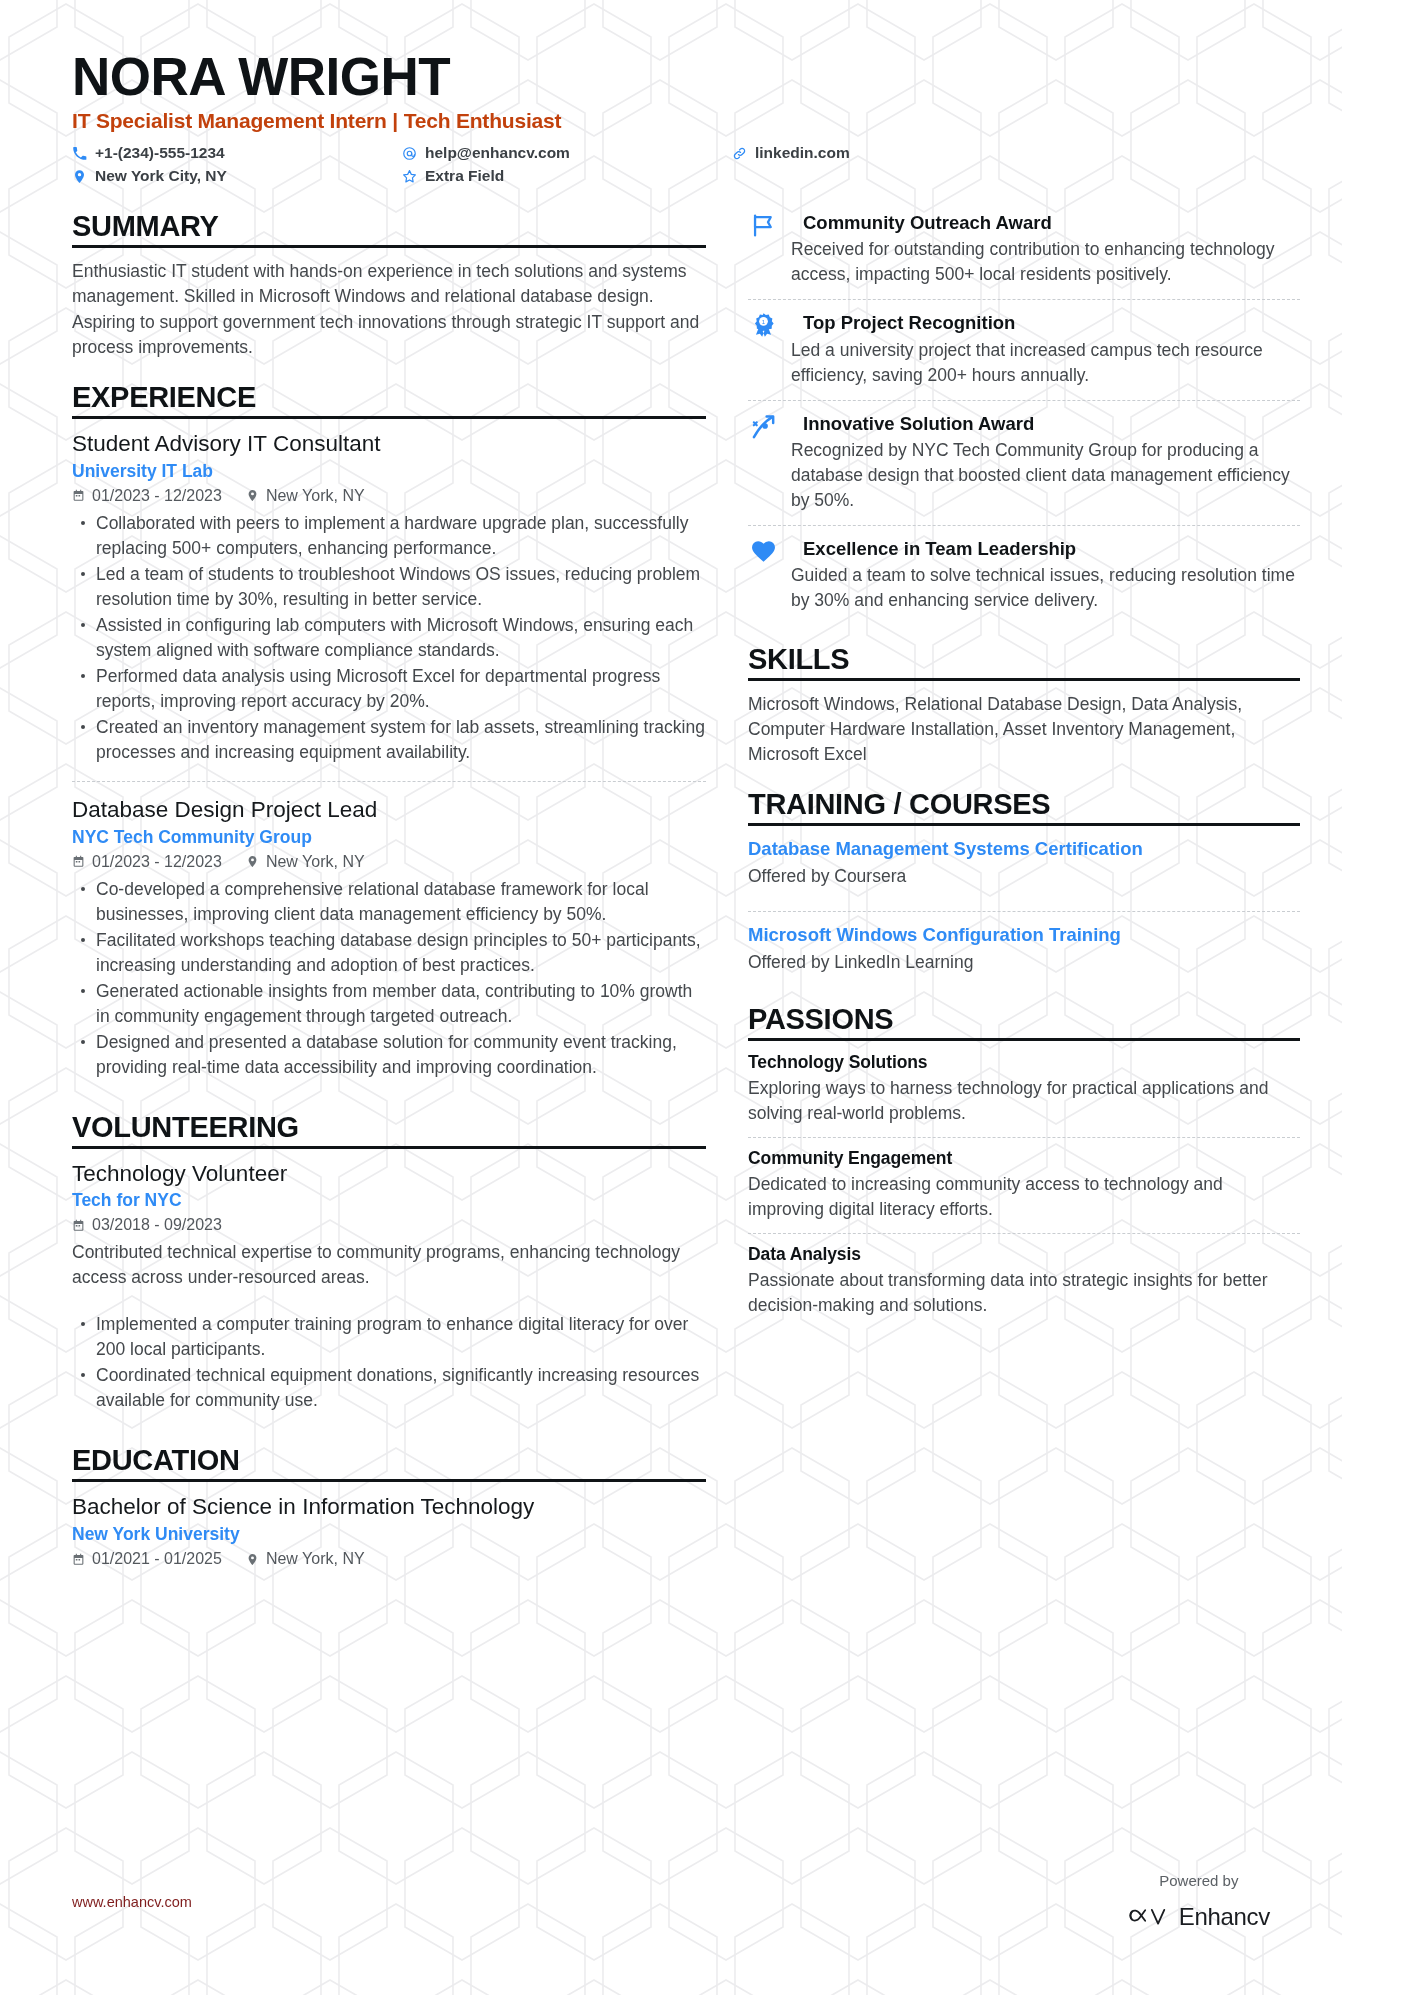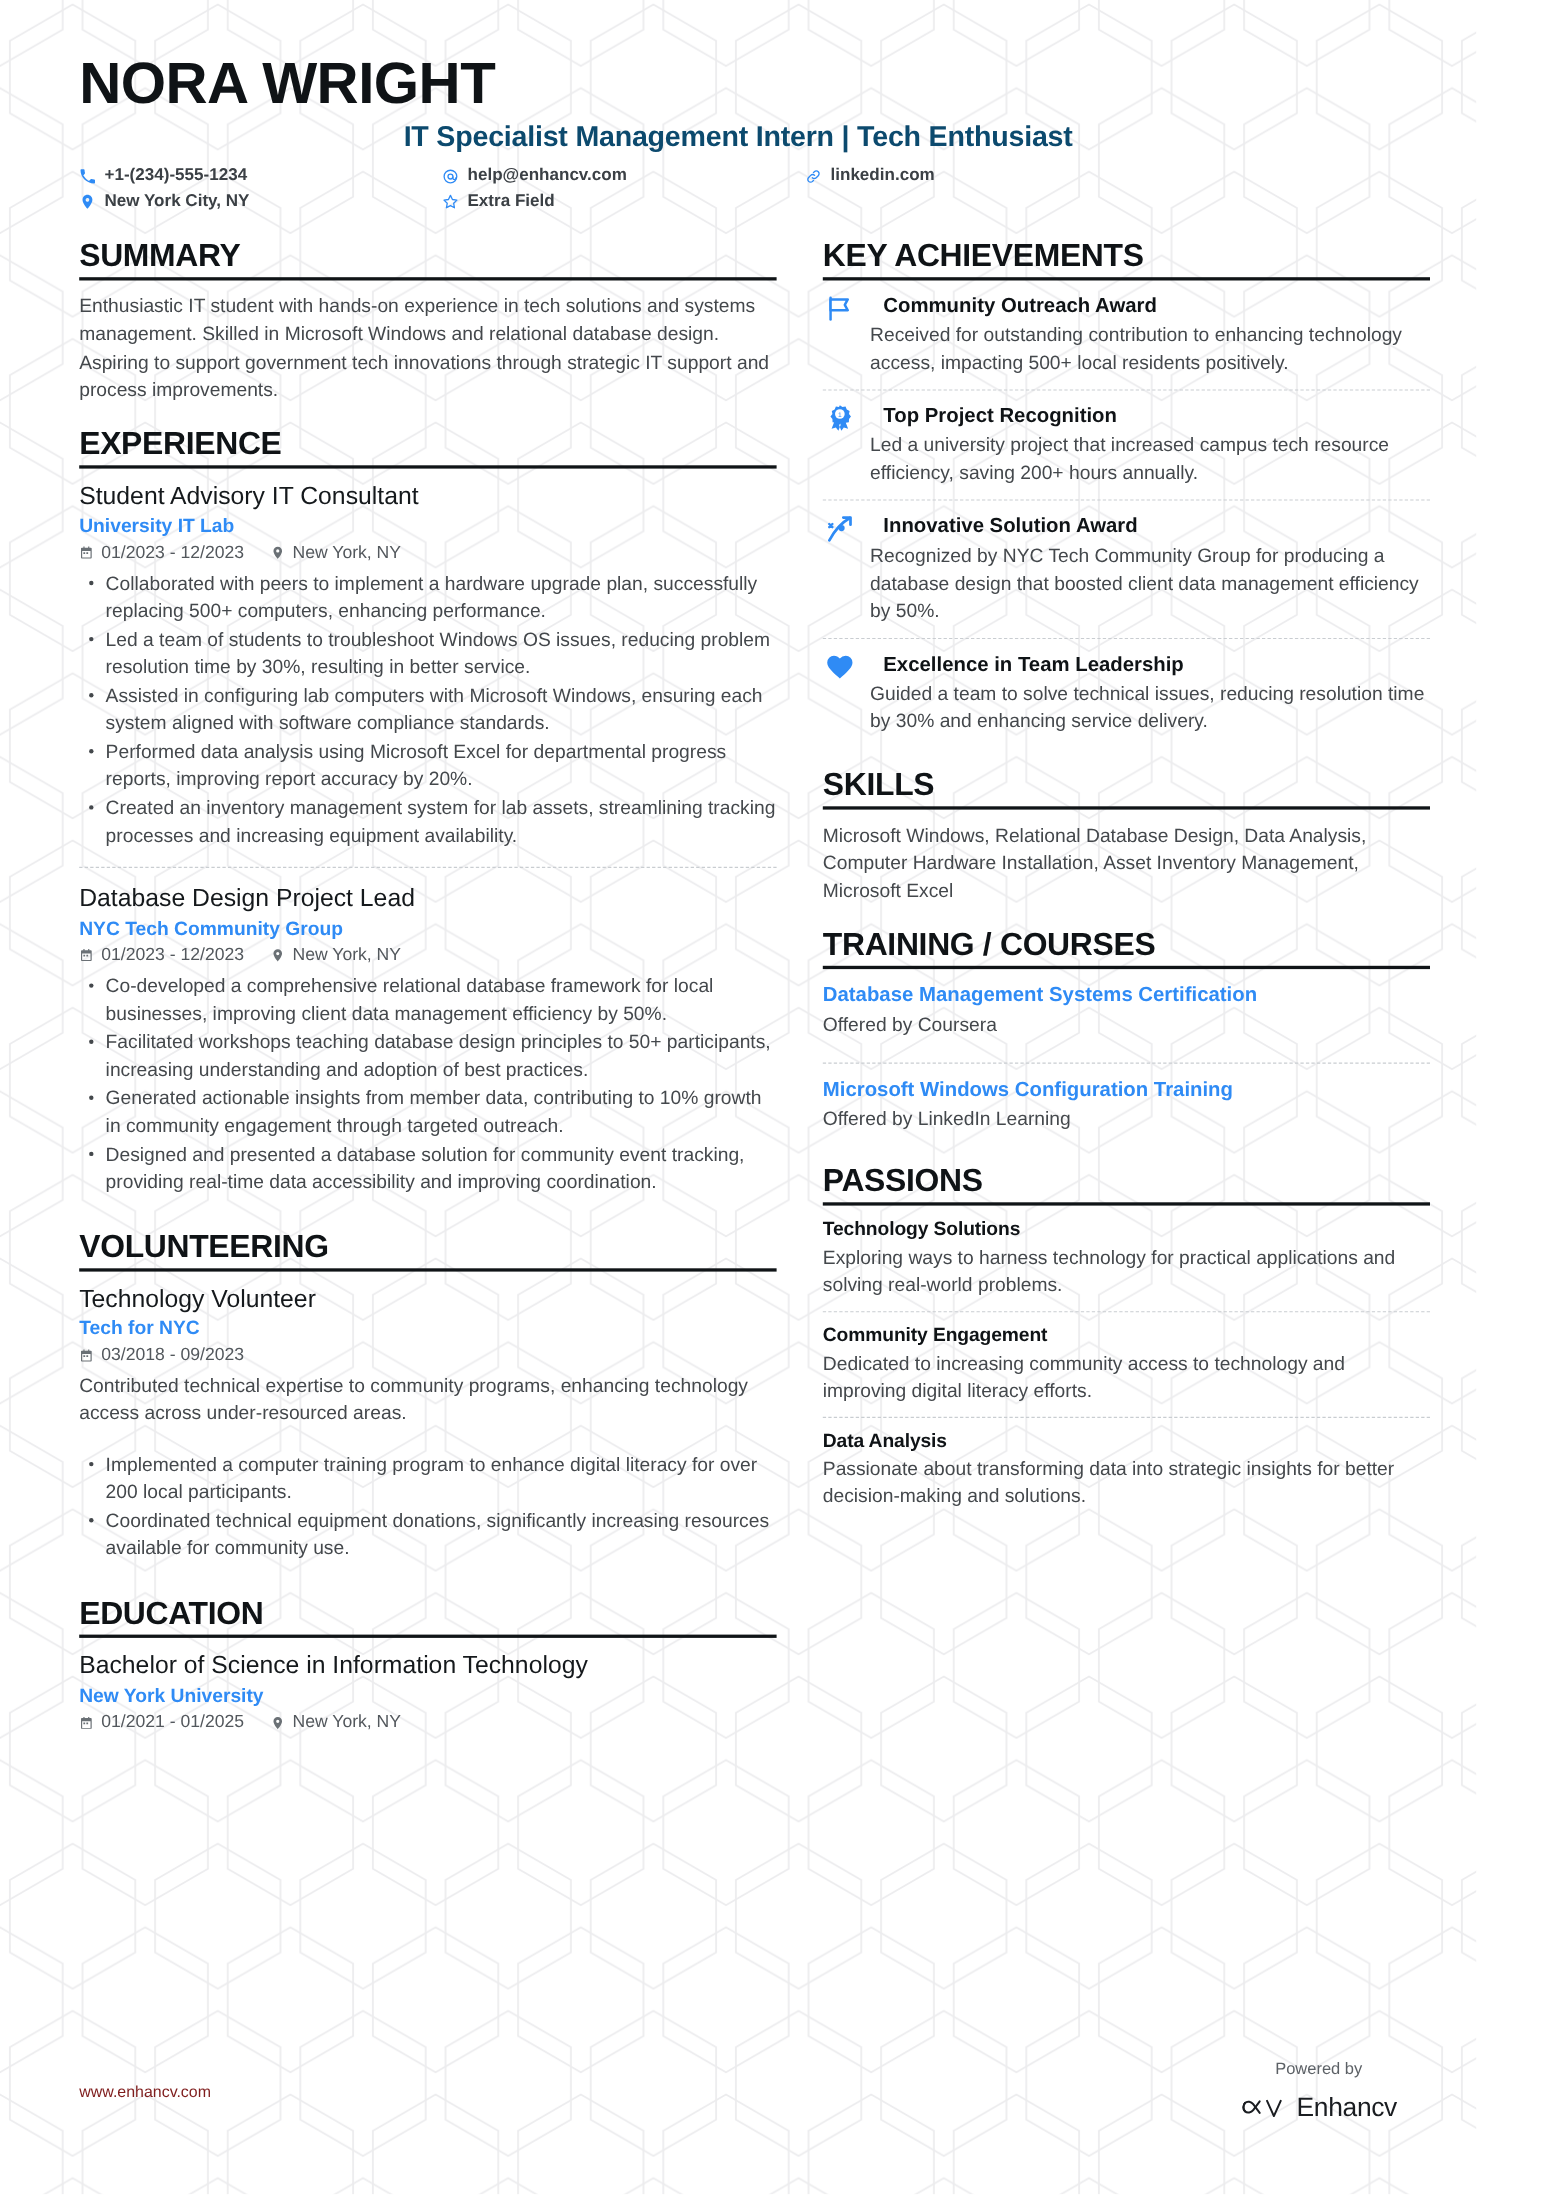--- a/index.html
+++ b/index.html
@@ -39,26 +39,25 @@
   
   .name {
     font-size: 53px;
     font-weight: 700;
     letter-spacing: -0.5px;
     color: #0f1316;
     line-height: 1.08;
     margin-bottom: 4px;
   }
   .headline {
-    font-size: 26px;
-    font-weight: 700;
-    color: #0c4a6e;
+    font-size: 21px;
+    font-weight: 700;
+    color: #c2410c;
     letter-spacing: -0.2px;
     margin-bottom: 11px;
-    text-align: center;
   }
 
   .contact-grid {
     display: grid;
     grid-template-columns: 330px 330px auto;
     row-gap: 5px;
     font-size: 15.5px;
     font-weight: 700;
     color: #3b4045;
   }
@@ -496,23 +495,20 @@
               </span>
             </div>
           </div>
         </div>
 
       </div>
 
       <div class="col-right">
 
         <div class="sec-block">
-          <div class="sec-rule">
-            <div class="sec-title">KEY ACHIEVEMENTS</div>
-          </div>
 
           <div class="ach">
             <span class="ach-ic">
               <svg viewBox="0 0 24 24" fill="none" stroke="currentColor" stroke-width="2" stroke-linecap="round" stroke-linejoin="round">
                   <path d="M4.5 3.2v17.6"></path>
                   <path d="M4.5 4.6h13.9l-2.4 4.4 2.4 4.4H4.5z" fill="#fff"></path>
                 </svg>
             </span>
             <div class="ach-body">
               <div class="ach-title">Community Outreach Award</div>

